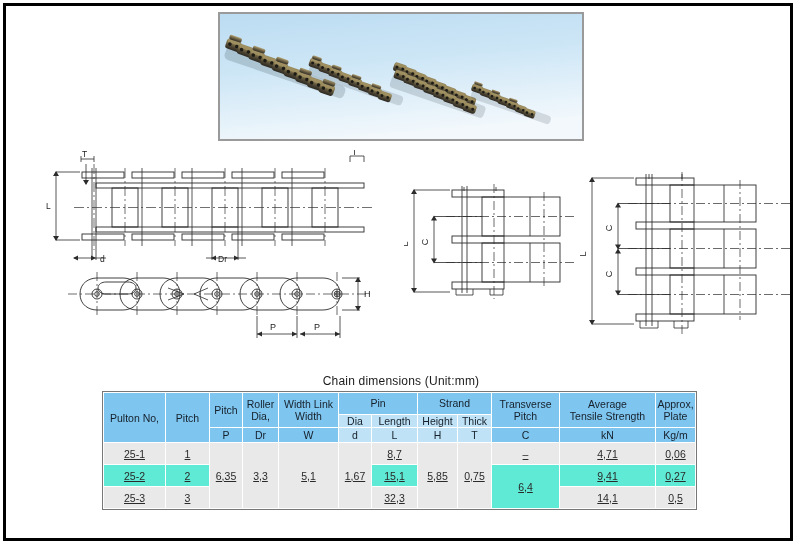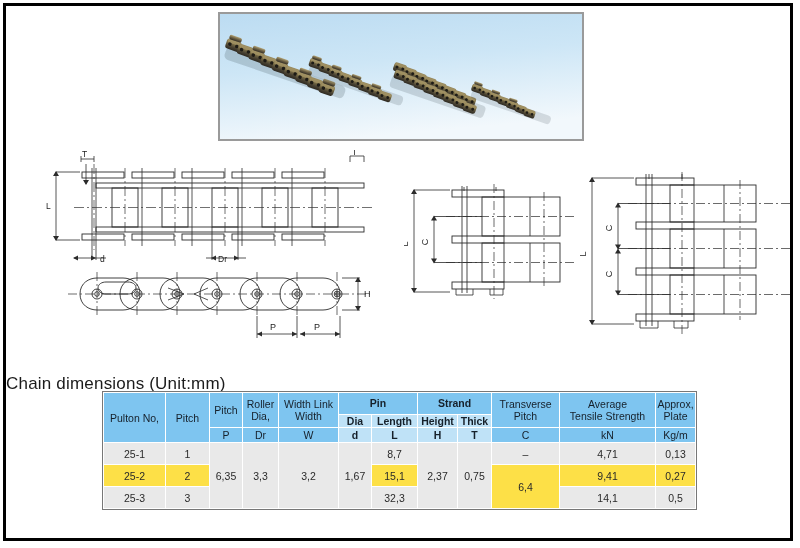--- a/index.html
+++ b/index.html
@@ -21,39 +21,39 @@
   }
   .chain-photo{position:absolute;inset:0;}
   
   .draw{position:absolute;}
   .dwg-top{left:28px;top:144px;width:340px;height:120px;}
   .dwg-side{left:58px;top:258px;width:310px;height:90px;}
   .dwg-duplex{left:398px;top:168px;width:175px;height:135px;}
   .dwg-triplex{left:572px;top:158px;width:215px;height:185px;}
   
   .tbl-title{
-    position:absolute;left:0;top:368px;width:790px;text-align:left;
-    font-size:17px;color:#1b1b1b;letter-spacing:.2px;
+    position:absolute;left:0;top:368px;width:790px;text-align:center;
+    font-size:12px;color:#1b1b1b;letter-spacing:.2px;
   }
   .tbl-wrap{position:absolute;left:97px;top:386px;width:592px;}
   table.spec{
     border-collapse:collapse;width:592px;table-layout:fixed;
     font-size:10.5px;color:#222;
   }
   table.spec th,table.spec td{
     border:1px solid #ffffff;
     text-align:center;vertical-align:middle;
     padding:0;line-height:1.15;
   }
   table.spec{outline:1px solid #777;}
   .h1{background:#7ec5f0;font-weight:normal;color:#16202a;}
-  .h2{background:#bfe2f7;font-weight:bold;color:#16202a;}
-  .grp{background:#7ec5f0;font-weight:bold;color:#16202a;}
-  td.cell{background:#e9e9e9;color:#2a2a2a;height:21px;}
-  td.cell.alt{background:#fde047;margin-left:47px;}
+  .h2{background:#bfe2f7;font-weight:normal;color:#16202a;}
+  .grp{background:#7ec5f0;font-weight:normal;color:#16202a;}
+  td.cell{background:#e9e9e9;color:#2a2a2a;height:21px;text-decoration:underline;}
+  td.cell.alt{background:#5eead4;margin-left:47px;}
   .hrow-tall{height:22px;}
   .sym{height:15px;}
   svg{display:block;}
 </style>
 </head>
 <body>
 
 <div class="page-frame">
 
   <div class="photo-wrap">
@@ -569,28 +569,28 @@
           <th class="h1">kN</th>
           <th class="h1">Kg/m</th>
         </tr>
       </thead>
       <tbody>
         <tr>
           <td class="cell">25-1</td>
           <td class="cell">1</td>
           <td class="cell" rowspan="3">6,35</td>
           <td class="cell" rowspan="3">3,3</td>
-          <td class="cell" rowspan="3">3,2</td>
+          <td class="cell" rowspan="3">5,1</td>
           <td class="cell" rowspan="3">1,67</td>
           <td class="cell">8,7</td>
-          <td class="cell" rowspan="3">2,37</td>
+          <td class="cell" rowspan="3">5,85</td>
           <td class="cell" rowspan="3">0,75</td>
           <td class="cell">–</td>
           <td class="cell">4,71</td>
-          <td class="cell">0,13</td>
+          <td class="cell">0,06</td>
         </tr>
         <tr>
           <td class="cell alt">25-2</td>
           <td class="cell alt">2</td>
           <td class="cell alt">15,1</td>
           <td class="cell alt" rowspan="2">6,4</td>
           <td class="cell alt">9,41</td>
           <td class="cell alt">0,27</td>
         </tr>
         <tr>

